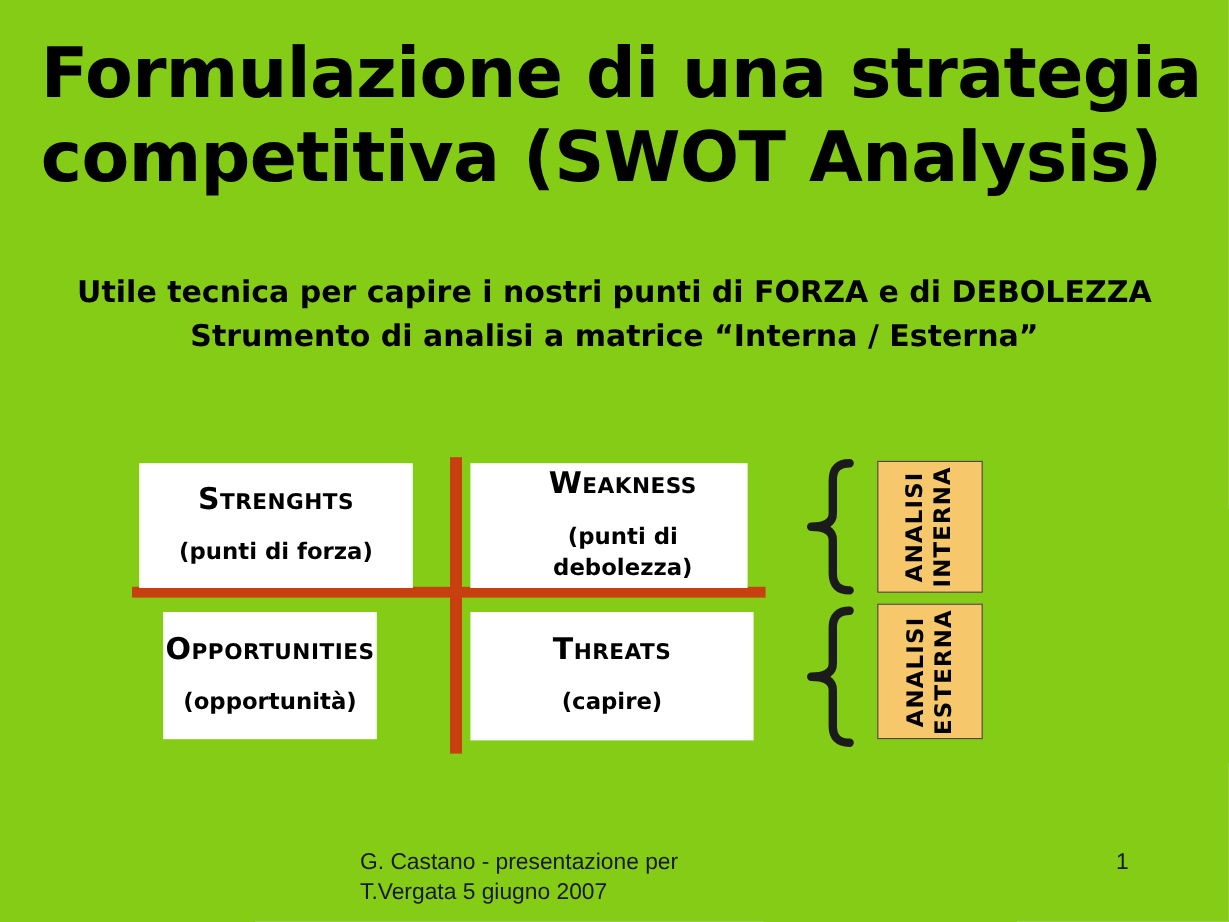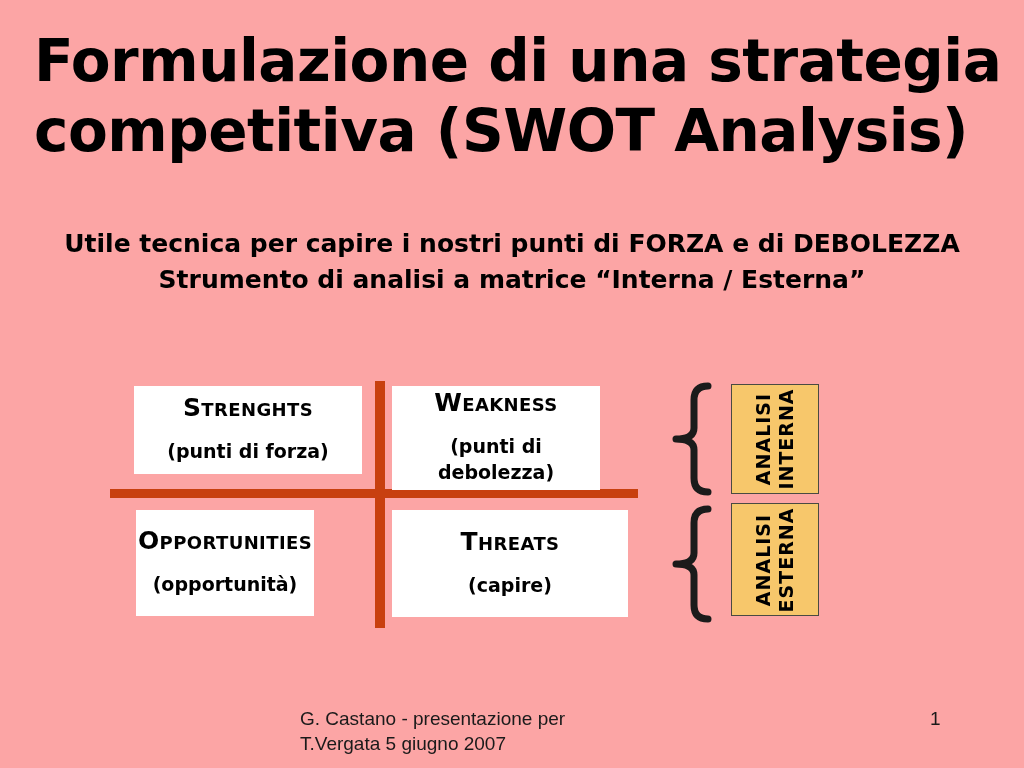--- a/index.html
+++ b/index.html
@@ -11,21 +11,21 @@
     height: 768px;
     background: #ddf3ef;
     font-family: "Liberation Sans", sans-serif;
     overflow: hidden;
     position: relative;
   }
 
   #slide {
     position: absolute;
     inset: 0;
-    background: #fca5a5;
+    background: #84cc16;
   }
 
   
   .title-block {
     position: absolute;
     left: 34px;
     top: 26px;
     width: 956px;
     text-align: left;
   }
@@ -106,22 +106,22 @@
   }
   .quad-sub {
     font-family: "DejaVu Sans", sans-serif;
     font-weight: bold;
     color: #000000;
     font-size: 19px;
     line-height: 26px;
     margin-top: 16px;
   }
 
-  #quad-strengths    { left: 134px; top: 386px; width: 228px; height: 88px; }
-  #quad-weakness     { left: 392px; top: 386px; width: 208px; height: 104px; }
+  #quad-strengths    { left: 116px; top: 386px; width: 228px; height: 104px; }
+  #quad-weakness     { left: 392px; top: 386px; width: 208px; height: 104px; padding-left: 23px; }
   #quad-opportunities{ left: 136px; top: 510px; width: 178px; height: 106px; }
   #quad-threats      { left: 392px; top: 510px; width: 236px; height: 107px; }
 
   
   .brace {
     position: absolute;
     width: 46px;
   }
   #brace-interna { left: 668px; top: 381px; height: 116px; }
   #brace-esterna { left: 668px; top: 504px; height: 120px; }

